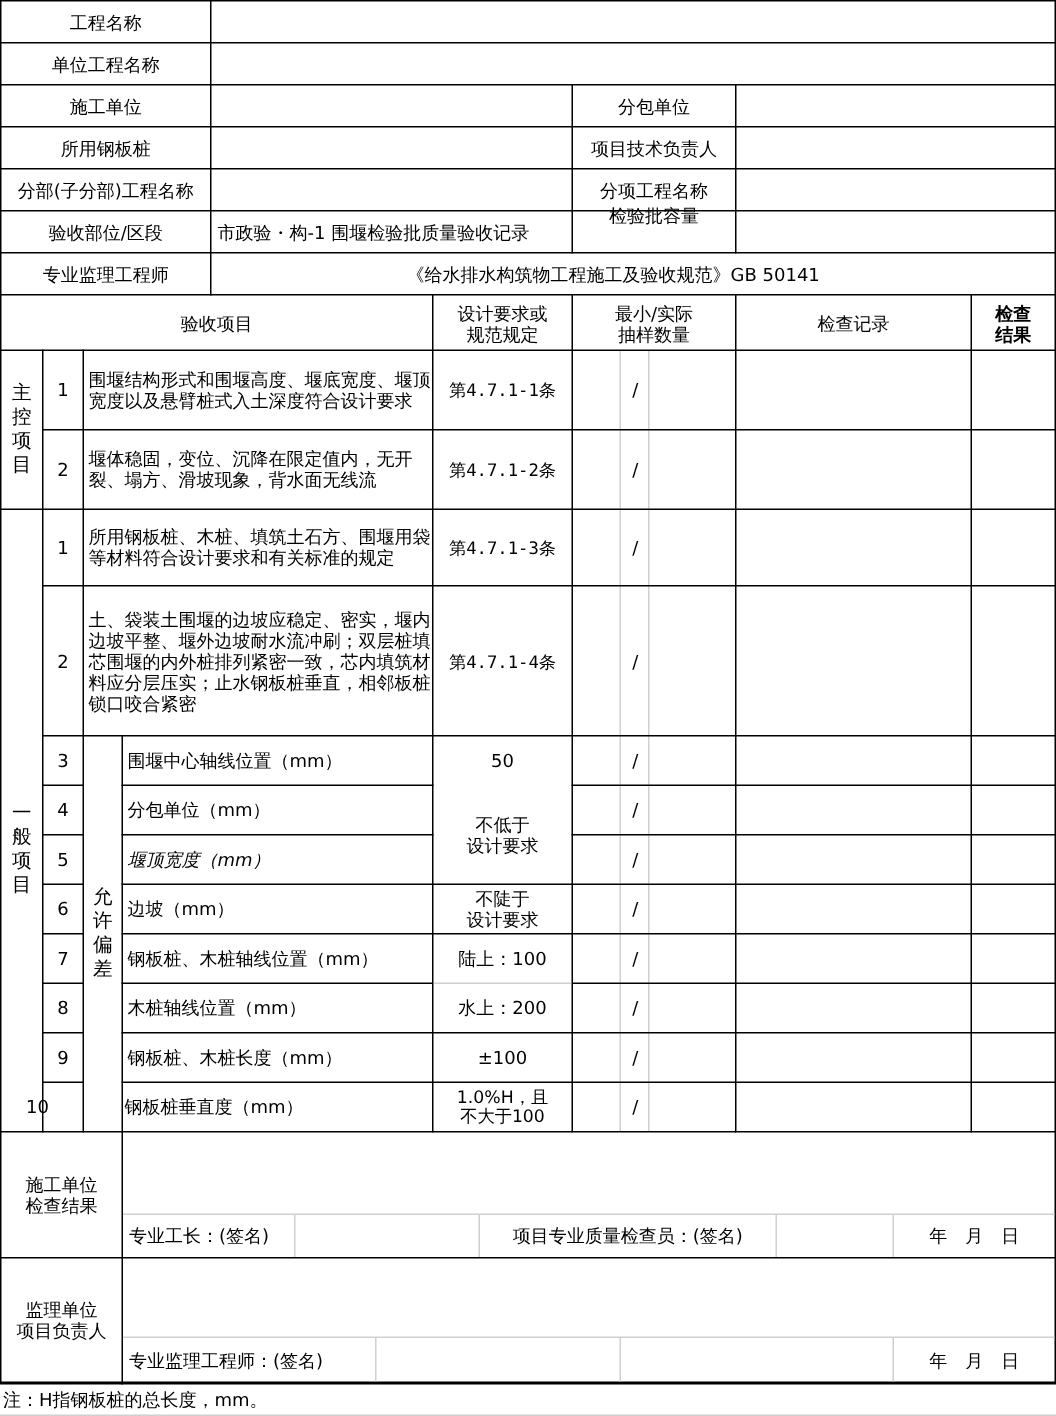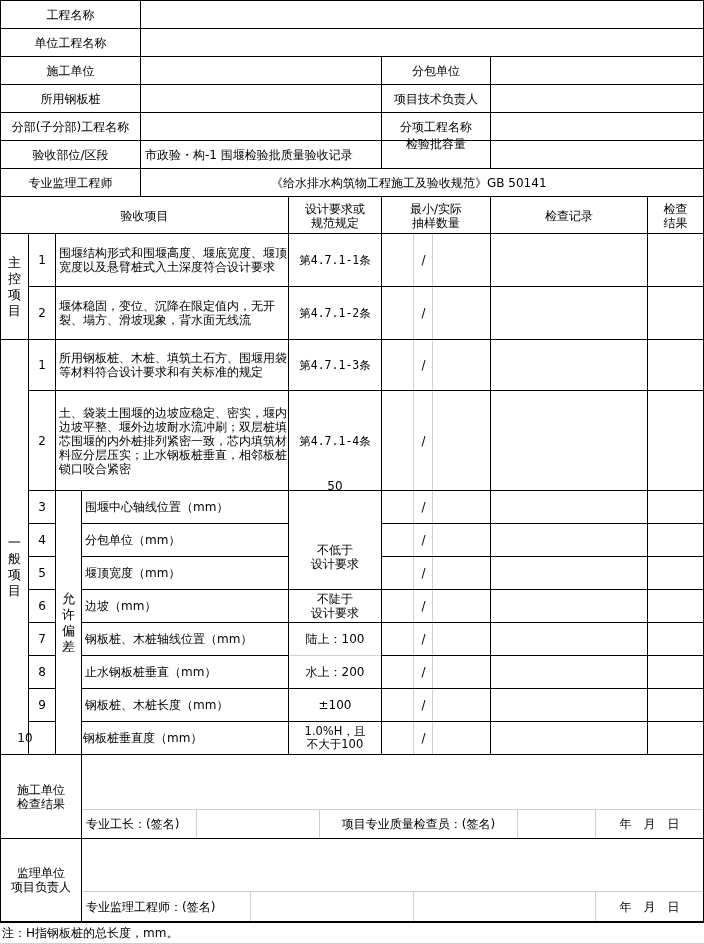--- a/index.html
+++ b/index.html
@@ -46,21 +46,21 @@
 
 <div class="c" style="left:1px;top:169px;width:139px;height:28px;">专业监理工程师</div>
 <div class="c" style="left:141px;top:169px;width:562px;height:28px;padding-left:130px;justify-content:flex-start;">《给水排水构筑物工程施工及验收规范》GB 50141</div>
 
 <div class="c" style="left:1px;top:197px;width:287px;height:37px;">验收项目</div>
 <div class="c" style="left:289px;top:197px;width:92px;height:37px;">设计要求或
 规范规定</div>
 <div class="c" style="left:382px;top:197px;width:108px;height:37px;">最小/实际
 抽样数量</div>
 <div class="c" style="left:491px;top:197px;width:156px;height:37px;font-family:Liberation Serif, serif;">检查记录</div>
-<div class="c" style="left:648px;top:197px;width:55px;height:37px;">检查
+<div class="c" style="left:648px;top:197px;width:55px;height:37px;font-weight:bold;">检查
 结果</div>
 
 <div class="c vert" style="left:1px;top:234px;width:27px;height:105px;font-size:13px;">主
 控
 项
 目</div>
 
 <div class="c" style="left:29px;top:234px;width:26px;height:52px;">1</div>
 <div class="c l" style="left:56px;top:234px;width:232px;height:52px;">围堰结构形式和围堰高度、堰底宽度、堰顶宽度以及悬臂桩式入土深度符合设计要求</div>
 <div class="c mono" style="left:289px;top:234px;width:92px;height:52px;">第4.7.1-1条</div>
@@ -105,56 +105,56 @@
 <div class="c" style="left:491px;top:491px;width:156px;height:32px;"></div>
 <div class="c" style="left:648px;top:491px;width:55px;height:32px;"></div>
 
 <div class="c" style="left:29px;top:524px;width:26px;height:32px;">4</div>
 <div class="c l" style="left:82px;top:524px;width:206px;height:32px;">分包单位（mm）</div>
 <div class="c" style="left:414px;top:524px;width:19px;height:32px;">/</div>
 <div class="c" style="left:491px;top:524px;width:156px;height:32px;"></div>
 <div class="c" style="left:648px;top:524px;width:55px;height:32px;"></div>
 
 <div class="c" style="left:29px;top:557px;width:26px;height:32px;">5</div>
-<div class="c l" style="left:82px;top:557px;width:206px;height:32px;">堰顶宽度（mm）</div>
+<div class="c l" style="left:82px;top:557px;width:206px;height:32px;font-style:italic;">堰顶宽度（mm）</div>
 <div class="c" style="left:414px;top:557px;width:19px;height:32px;">/</div>
 <div class="c" style="left:491px;top:557px;width:156px;height:32px;"></div>
 <div class="c" style="left:648px;top:557px;width:55px;height:32px;"></div>
 
 <div class="c" style="left:29px;top:590px;width:26px;height:32px;">6</div>
 <div class="c l" style="left:82px;top:590px;width:206px;height:32px;">边坡（mm）</div>
 <div class="c" style="left:414px;top:590px;width:19px;height:32px;">/</div>
 <div class="c" style="left:491px;top:590px;width:156px;height:32px;"></div>
 <div class="c" style="left:648px;top:590px;width:55px;height:32px;"></div>
 
 <div class="c" style="left:29px;top:623px;width:26px;height:32px;">7</div>
 <div class="c l" style="left:82px;top:623px;width:206px;height:32px;">钢板桩、木桩轴线位置（mm）</div>
 <div class="c" style="left:414px;top:623px;width:19px;height:32px;">/</div>
 <div class="c" style="left:491px;top:623px;width:156px;height:32px;"></div>
 <div class="c" style="left:648px;top:623px;width:55px;height:32px;"></div>
 
 <div class="c" style="left:29px;top:656px;width:26px;height:32px;">8</div>
-<div class="c l" style="left:82px;top:656px;width:206px;height:32px;">止水钢板桩垂直（mm）</div>
+<div class="c l" style="left:82px;top:656px;width:206px;height:32px;">木桩轴线位置（mm）</div>
 <div class="c" style="left:414px;top:656px;width:19px;height:32px;">/</div>
 <div class="c" style="left:491px;top:656px;width:156px;height:32px;"></div>
 <div class="c" style="left:648px;top:656px;width:55px;height:32px;"></div>
 
 <div class="c" style="left:29px;top:689px;width:26px;height:32px;">9</div>
 <div class="c l" style="left:82px;top:689px;width:206px;height:32px;">钢板桩、木桩长度（mm）</div>
 <div class="c" style="left:414px;top:689px;width:19px;height:32px;">/</div>
 <div class="c" style="left:491px;top:689px;width:156px;height:32px;"></div>
 <div class="c" style="left:648px;top:689px;width:55px;height:32px;"></div>
 
 <div class="c" style="left:12px;top:722px;width:26px;height:32px;">10</div>
 <div class="c l" style="left:80px;top:722px;width:206px;height:32px;">钢板桩垂直度（mm）</div>
 <div class="c" style="left:414px;top:722px;width:19px;height:32px;">/</div>
 <div class="c" style="left:491px;top:722px;width:156px;height:32px;"></div>
 <div class="c" style="left:648px;top:722px;width:55px;height:32px;"></div>
 
-<div class="c" style="left:289px;top:470px;width:92px;height:32px;">50</div>
+<div class="c" style="left:289px;top:491px;width:92px;height:32px;">50</div>
 <div class="c" style="left:289px;top:524px;width:92px;height:65px;">不低于
 设计要求</div>
 <div class="c" style="left:289px;top:590px;width:92px;height:32px;">不陡于
 设计要求</div>
 <div class="c" style="left:289px;top:623px;width:92px;height:32px;">陆上：100</div>
 <div class="c" style="left:289px;top:656px;width:92px;height:32px;">水上：200</div>
 <div class="c" style="left:289px;top:689px;width:92px;height:32px;">±100</div>
 <div class="c" style="left:289px;top:722px;width:92px;height:32px;font-size:11.5px;line-height:13px;">1.0%H，且
 不大于100</div>
 

